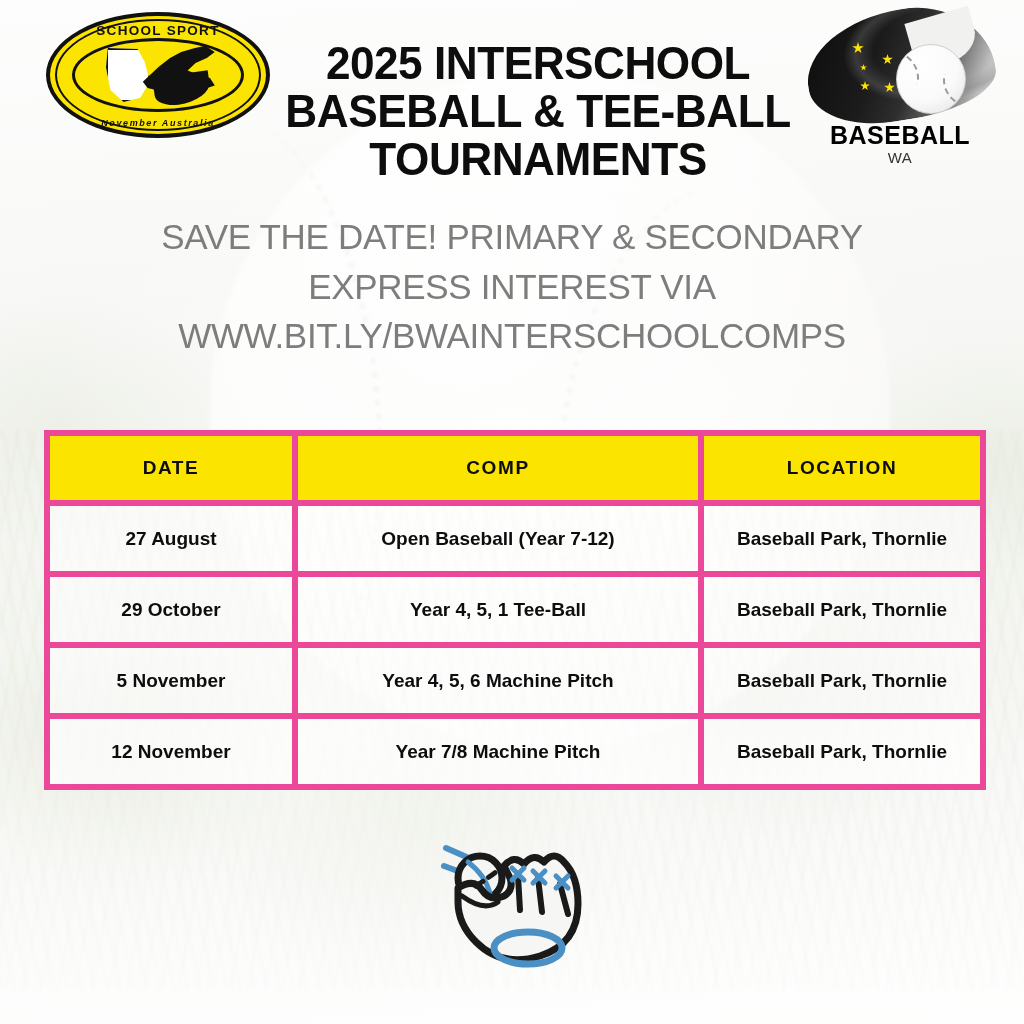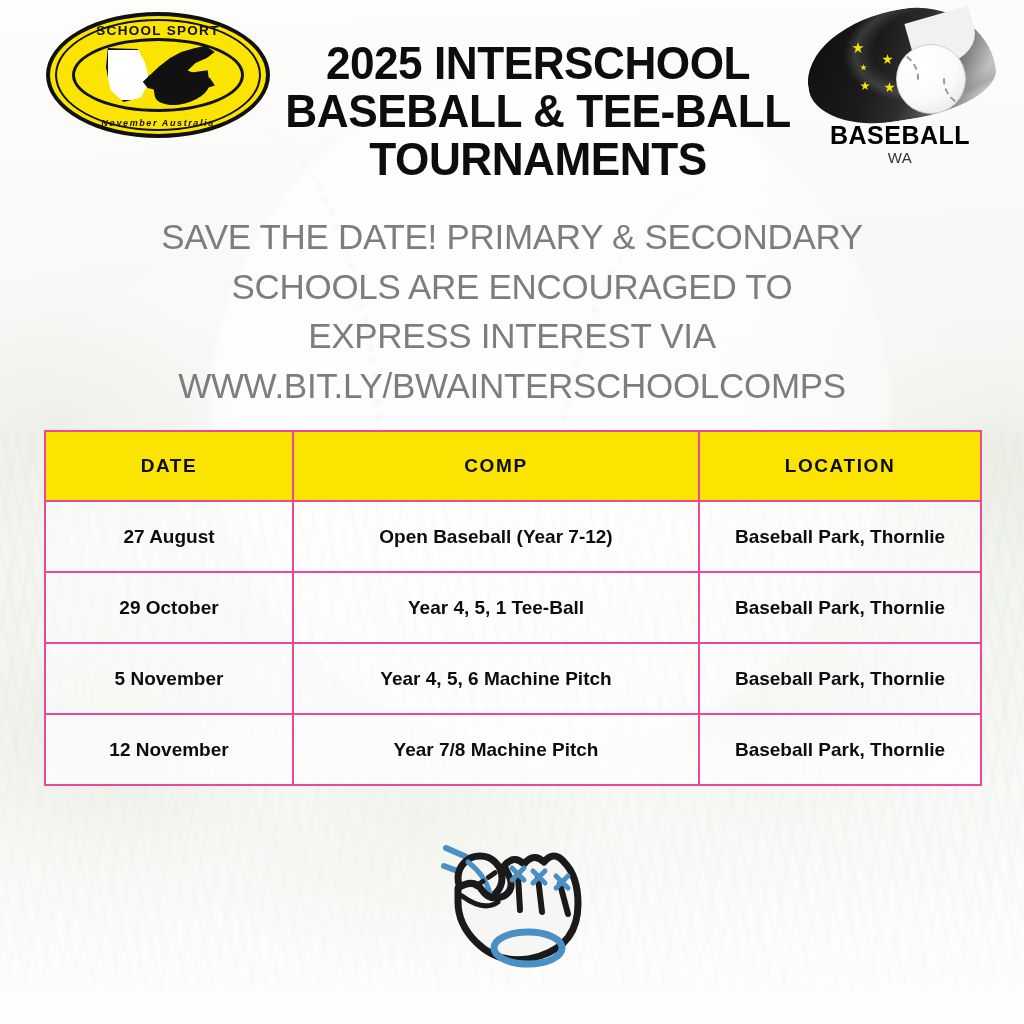--- a/index.html
+++ b/index.html
@@ -190,21 +190,21 @@
   }
   .subtitle span { display:block; white-space:nowrap; }
 
   
   .sched-table {
     position:absolute; left:44px; top:430px; width:936px;
     border-collapse:collapse;
     table-layout:fixed;
   }
   .sched-table td, .sched-table th {
-    border:2px solid #ec4899;
+    border:6px solid #ec4899;
     text-align:center;
     vertical-align:middle;
     color:#0d0d0d;
   }
   .col-date { width:248px; }
   .col-comp { width:406px; }
   .col-loc  { width:282px; }
 
   .sched-table thead th {
     background:#fbe400;
@@ -272,21 +272,20 @@
         <div class="seam seam-l"></div>
         <div class="seam seam-r"></div>
       </div>
       <div class="bwa-text">BASEBALL</div>
       <div class="bwa-sub">WA</div>
     </div>
   </div>
 
   <div class="subtitle">
     <span>SAVE THE DATE! PRIMARY &amp; SECONDARY</span>
-    <span>SCHOOLS ARE ENCOURAGED TO</span>
     <span>EXPRESS INTEREST VIA</span>
     <span>WWW.BIT.LY/BWAINTERSCHOOLCOMPS</span>
   </div>
 
   <table class="sched-table">
     <colgroup>
       <col class="col-date">
         <col class="col-comp">
         <col class="col-loc">
     </colgroup>

